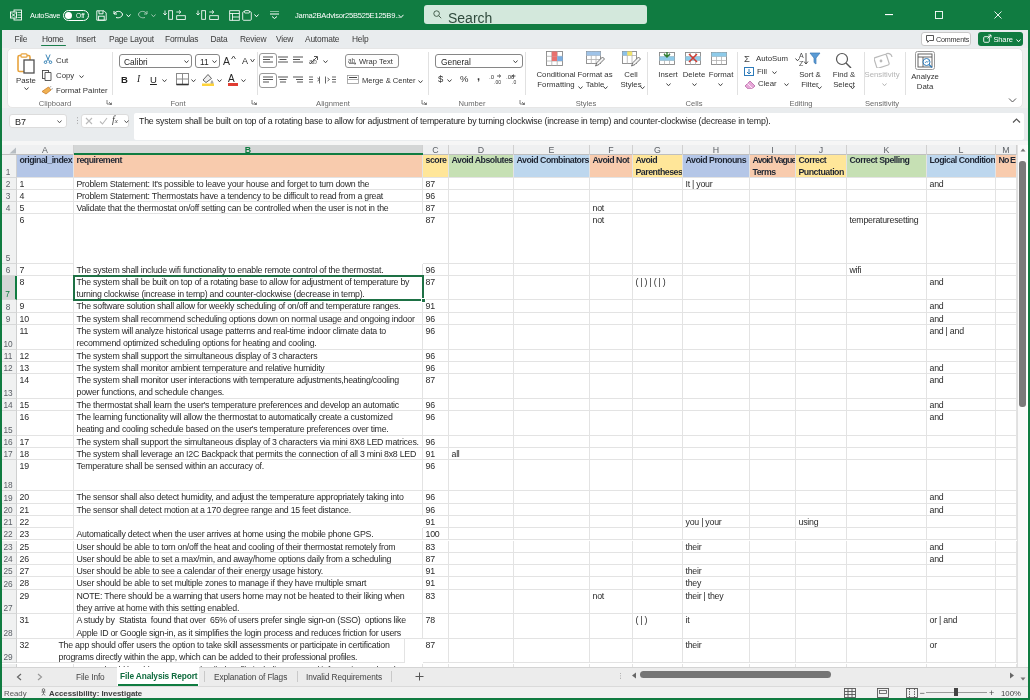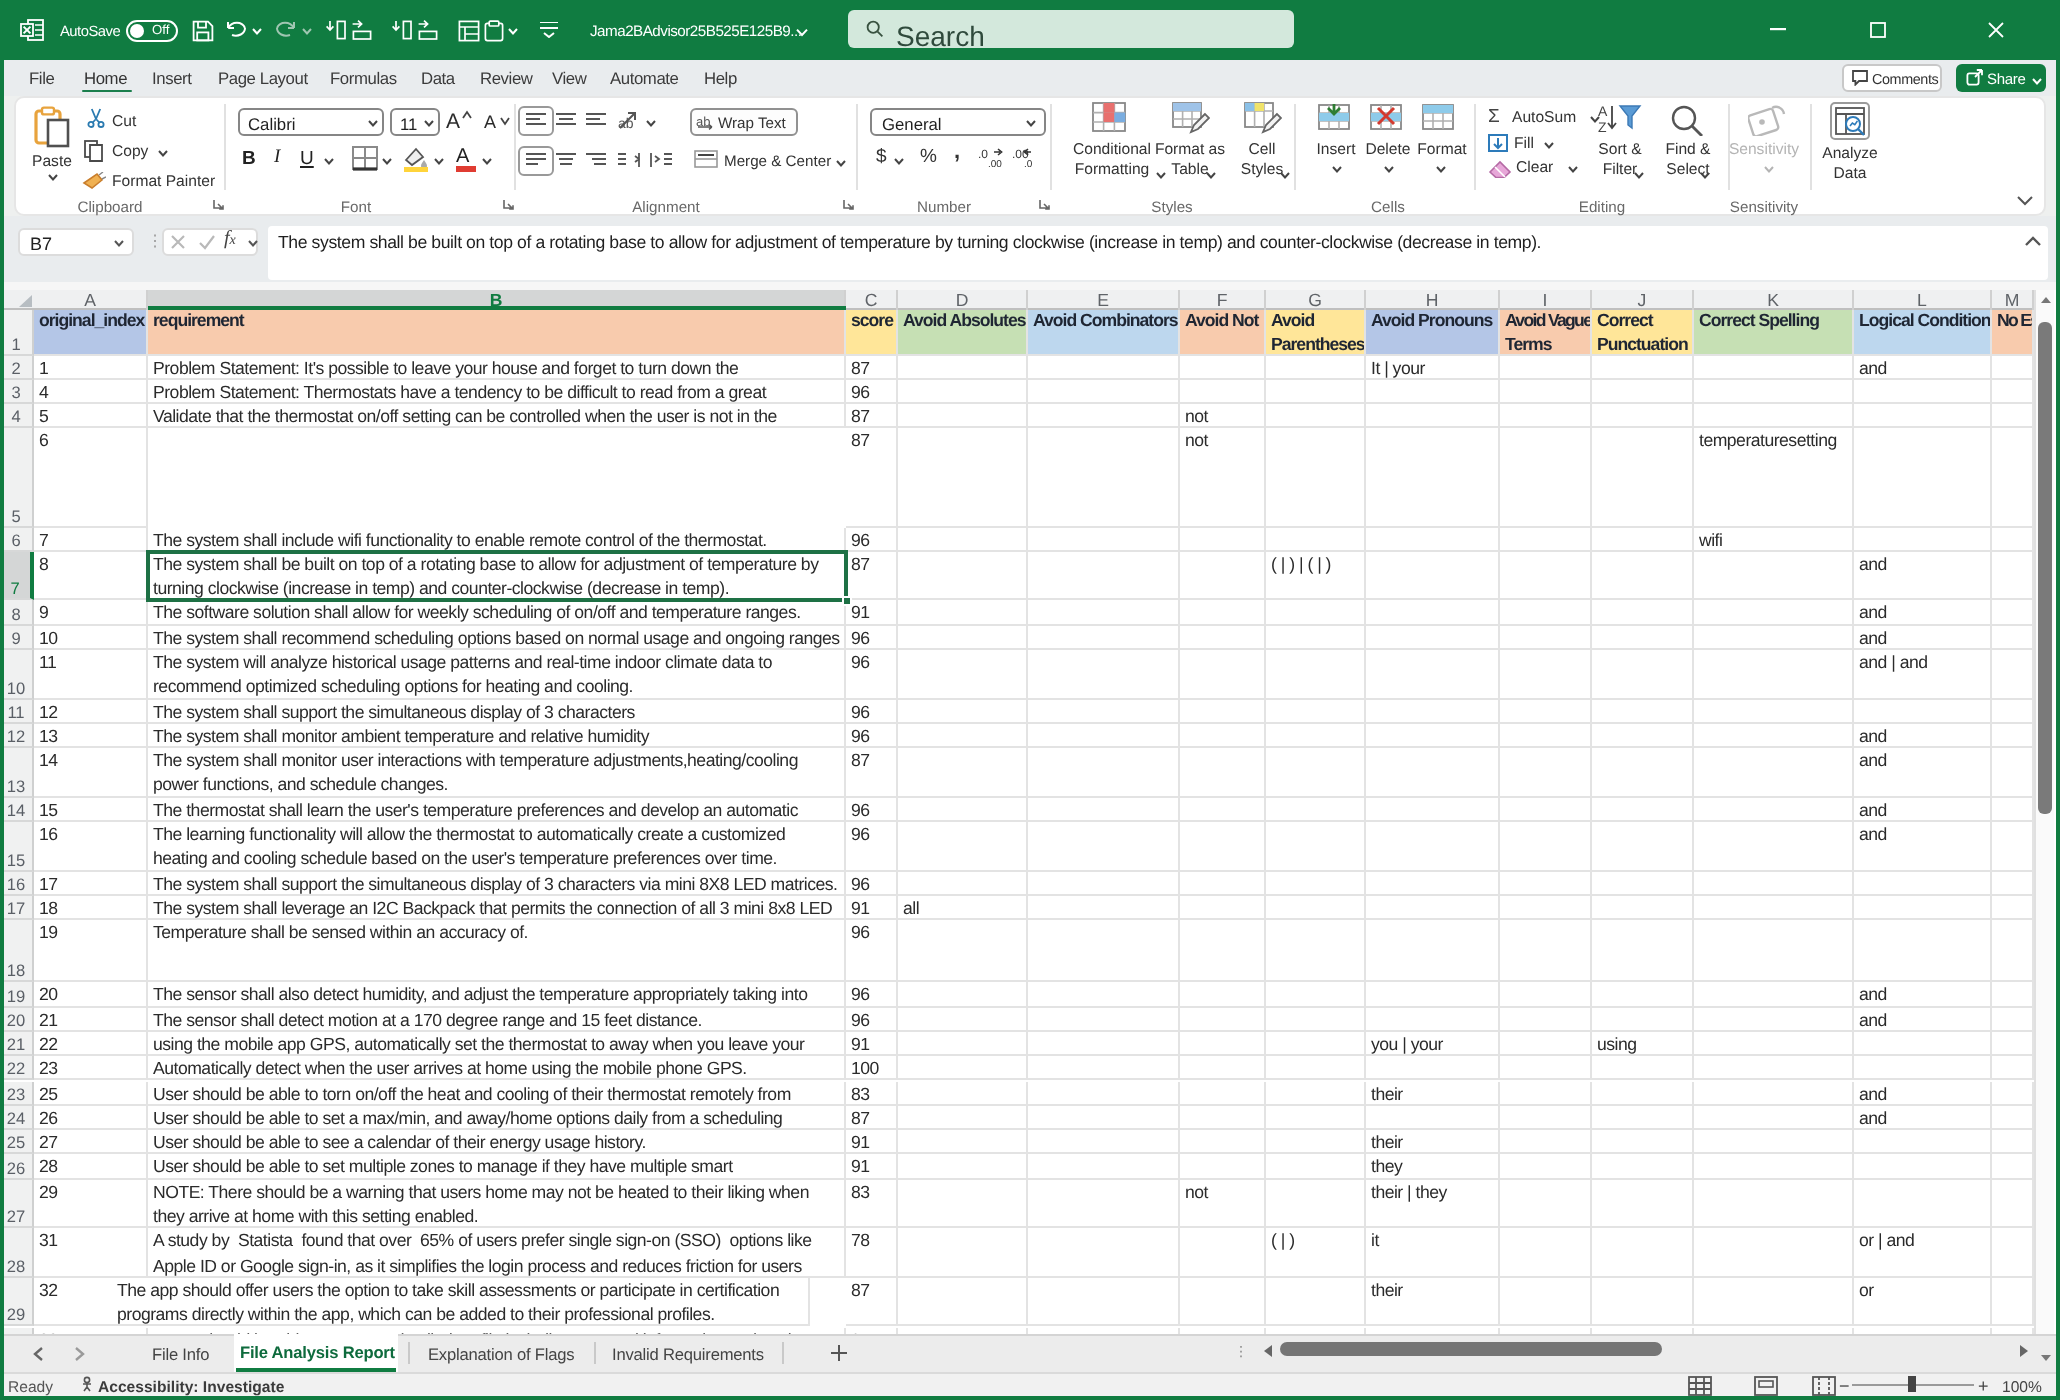--- a/index.html
+++ b/index.html
@@ -561,21 +561,21 @@
 <div class="cell" style="left:590px;top:145.89999999999998px;width:43px;height:12.3px;white-space:nowrap"></div>
 <div class="cell" style="left:633px;top:145.89999999999998px;width:50px;height:12.3px;white-space:nowrap"></div>
 <div class="cell" style="left:683px;top:145.89999999999998px;width:67px;height:12.3px;white-space:nowrap"></div>
 <div class="cell" style="left:750px;top:145.89999999999998px;width:46px;height:12.3px;white-space:nowrap"></div>
 <div class="cell" style="left:796px;top:145.89999999999998px;width:51px;height:12.3px;white-space:nowrap"></div>
 <div class="cell" style="left:847px;top:145.89999999999998px;width:80px;height:12.3px;white-space:nowrap"></div>
 <div class="cell" style="left:927px;top:145.89999999999998px;width:69px;height:12.3px;white-space:nowrap">and</div>
 <div class="cell" style="left:996px;top:145.89999999999998px;width:21px;height:12.3px;white-space:nowrap"></div>
 <div class="gut" style="left:0;top:158.2px;width:17px;height:12.3px;color:#5a5f66;background:#f0f1f1;border-right:1px solid #cfd0d0">9</div>
 <div class="cell" style="left:17px;top:158.2px;width:57px;height:12.3px;white-space:nowrap">10</div>
-<div class="cell" style="left:74px;top:158.2px;width:349px;height:12.3px;white-space:nowrap">The system shall recommend scheduling options based on normal usage and ongoing ranges</div>
+<div class="cell" style="left:74px;top:158.2px;width:349px;height:12.3px;white-space:nowrap">The system shall recommend scheduling options down on normal usage and ongoing indoor</div>
 <div class="cell" style="left:423px;top:158.2px;width:26px;height:12.3px;white-space:nowrap">96</div>
 <div class="cell" style="left:449px;top:158.2px;width:65px;height:12.3px;white-space:nowrap"></div>
 <div class="cell" style="left:514px;top:158.2px;width:76px;height:12.3px;white-space:nowrap"></div>
 <div class="cell" style="left:590px;top:158.2px;width:43px;height:12.3px;white-space:nowrap"></div>
 <div class="cell" style="left:633px;top:158.2px;width:50px;height:12.3px;white-space:nowrap"></div>
 <div class="cell" style="left:683px;top:158.2px;width:67px;height:12.3px;white-space:nowrap"></div>
 <div class="cell" style="left:750px;top:158.2px;width:46px;height:12.3px;white-space:nowrap"></div>
 <div class="cell" style="left:796px;top:158.2px;width:51px;height:12.3px;white-space:nowrap"></div>
 <div class="cell" style="left:847px;top:158.2px;width:80px;height:12.3px;white-space:nowrap"></div>
 <div class="cell" style="left:927px;top:158.2px;width:69px;height:12.3px;white-space:nowrap">and</div>
@@ -729,21 +729,20 @@
 <div class="cell" style="left:590px;top:349.1px;width:43px;height:12.3px;white-space:nowrap"></div>
 <div class="cell" style="left:633px;top:349.1px;width:50px;height:12.3px;white-space:nowrap"></div>
 <div class="cell" style="left:683px;top:349.1px;width:67px;height:12.3px;white-space:nowrap"></div>
 <div class="cell" style="left:750px;top:349.1px;width:46px;height:12.3px;white-space:nowrap"></div>
 <div class="cell" style="left:796px;top:349.1px;width:51px;height:12.3px;white-space:nowrap"></div>
 <div class="cell" style="left:847px;top:349.1px;width:80px;height:12.3px;white-space:nowrap"></div>
 <div class="cell" style="left:927px;top:349.1px;width:69px;height:12.3px;white-space:nowrap">and</div>
 <div class="cell" style="left:996px;top:349.1px;width:21px;height:12.3px;white-space:nowrap"></div>
 <div class="gut" style="left:0;top:361.4px;width:17px;height:12.3px;color:#5a5f66;background:#f0f1f1;border-right:1px solid #cfd0d0">21</div>
 <div class="cell" style="left:17px;top:361.4px;width:57px;height:12.3px;white-space:nowrap">22</div>
-<div class="cell" style="left:74px;top:361.4px;width:349px;height:12.3px;white-space:nowrap">using the mobile app GPS, automatically set the thermostat to away when you leave your</div>
 <div class="cell" style="left:423px;top:361.4px;width:26px;height:12.3px;white-space:nowrap">91</div>
 <div class="cell" style="left:449px;top:361.4px;width:65px;height:12.3px;white-space:nowrap"></div>
 <div class="cell" style="left:514px;top:361.4px;width:76px;height:12.3px;white-space:nowrap"></div>
 <div class="cell" style="left:590px;top:361.4px;width:43px;height:12.3px;white-space:nowrap"></div>
 <div class="cell" style="left:633px;top:361.4px;width:50px;height:12.3px;white-space:nowrap"></div>
 <div class="cell" style="left:683px;top:361.4px;width:67px;height:12.3px;white-space:nowrap">you | your</div>
 <div class="cell" style="left:750px;top:361.4px;width:46px;height:12.3px;white-space:nowrap"></div>
 <div class="cell" style="left:796px;top:361.4px;width:51px;height:12.3px;white-space:nowrap">using</div>
 <div class="cell" style="left:847px;top:361.4px;width:80px;height:12.3px;white-space:nowrap"></div>
 <div class="cell" style="left:927px;top:361.4px;width:69px;height:12.3px;white-space:nowrap"></div>

